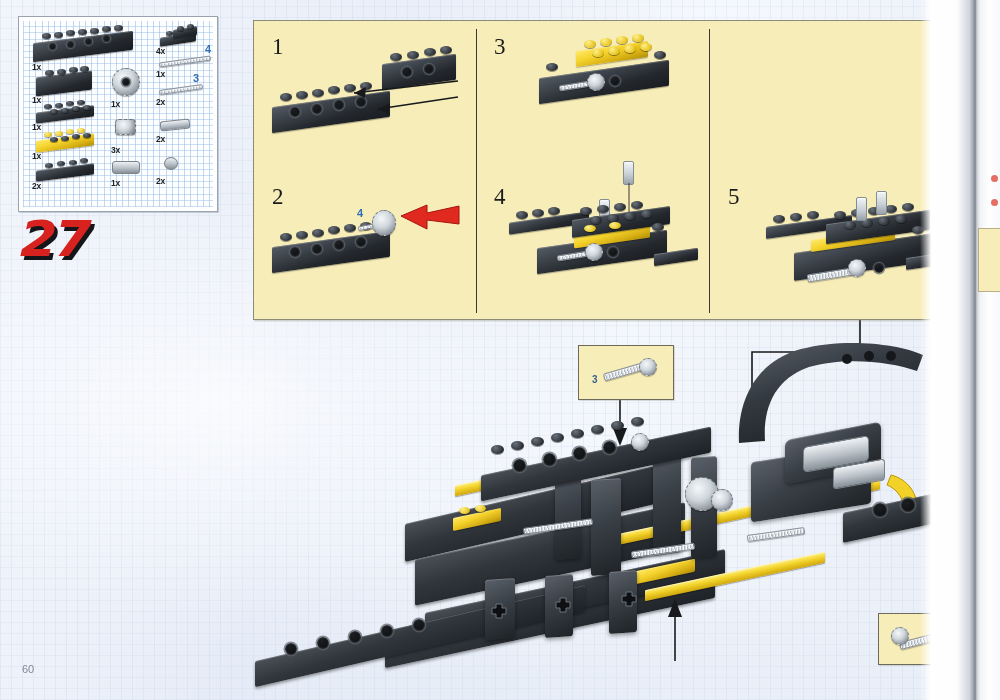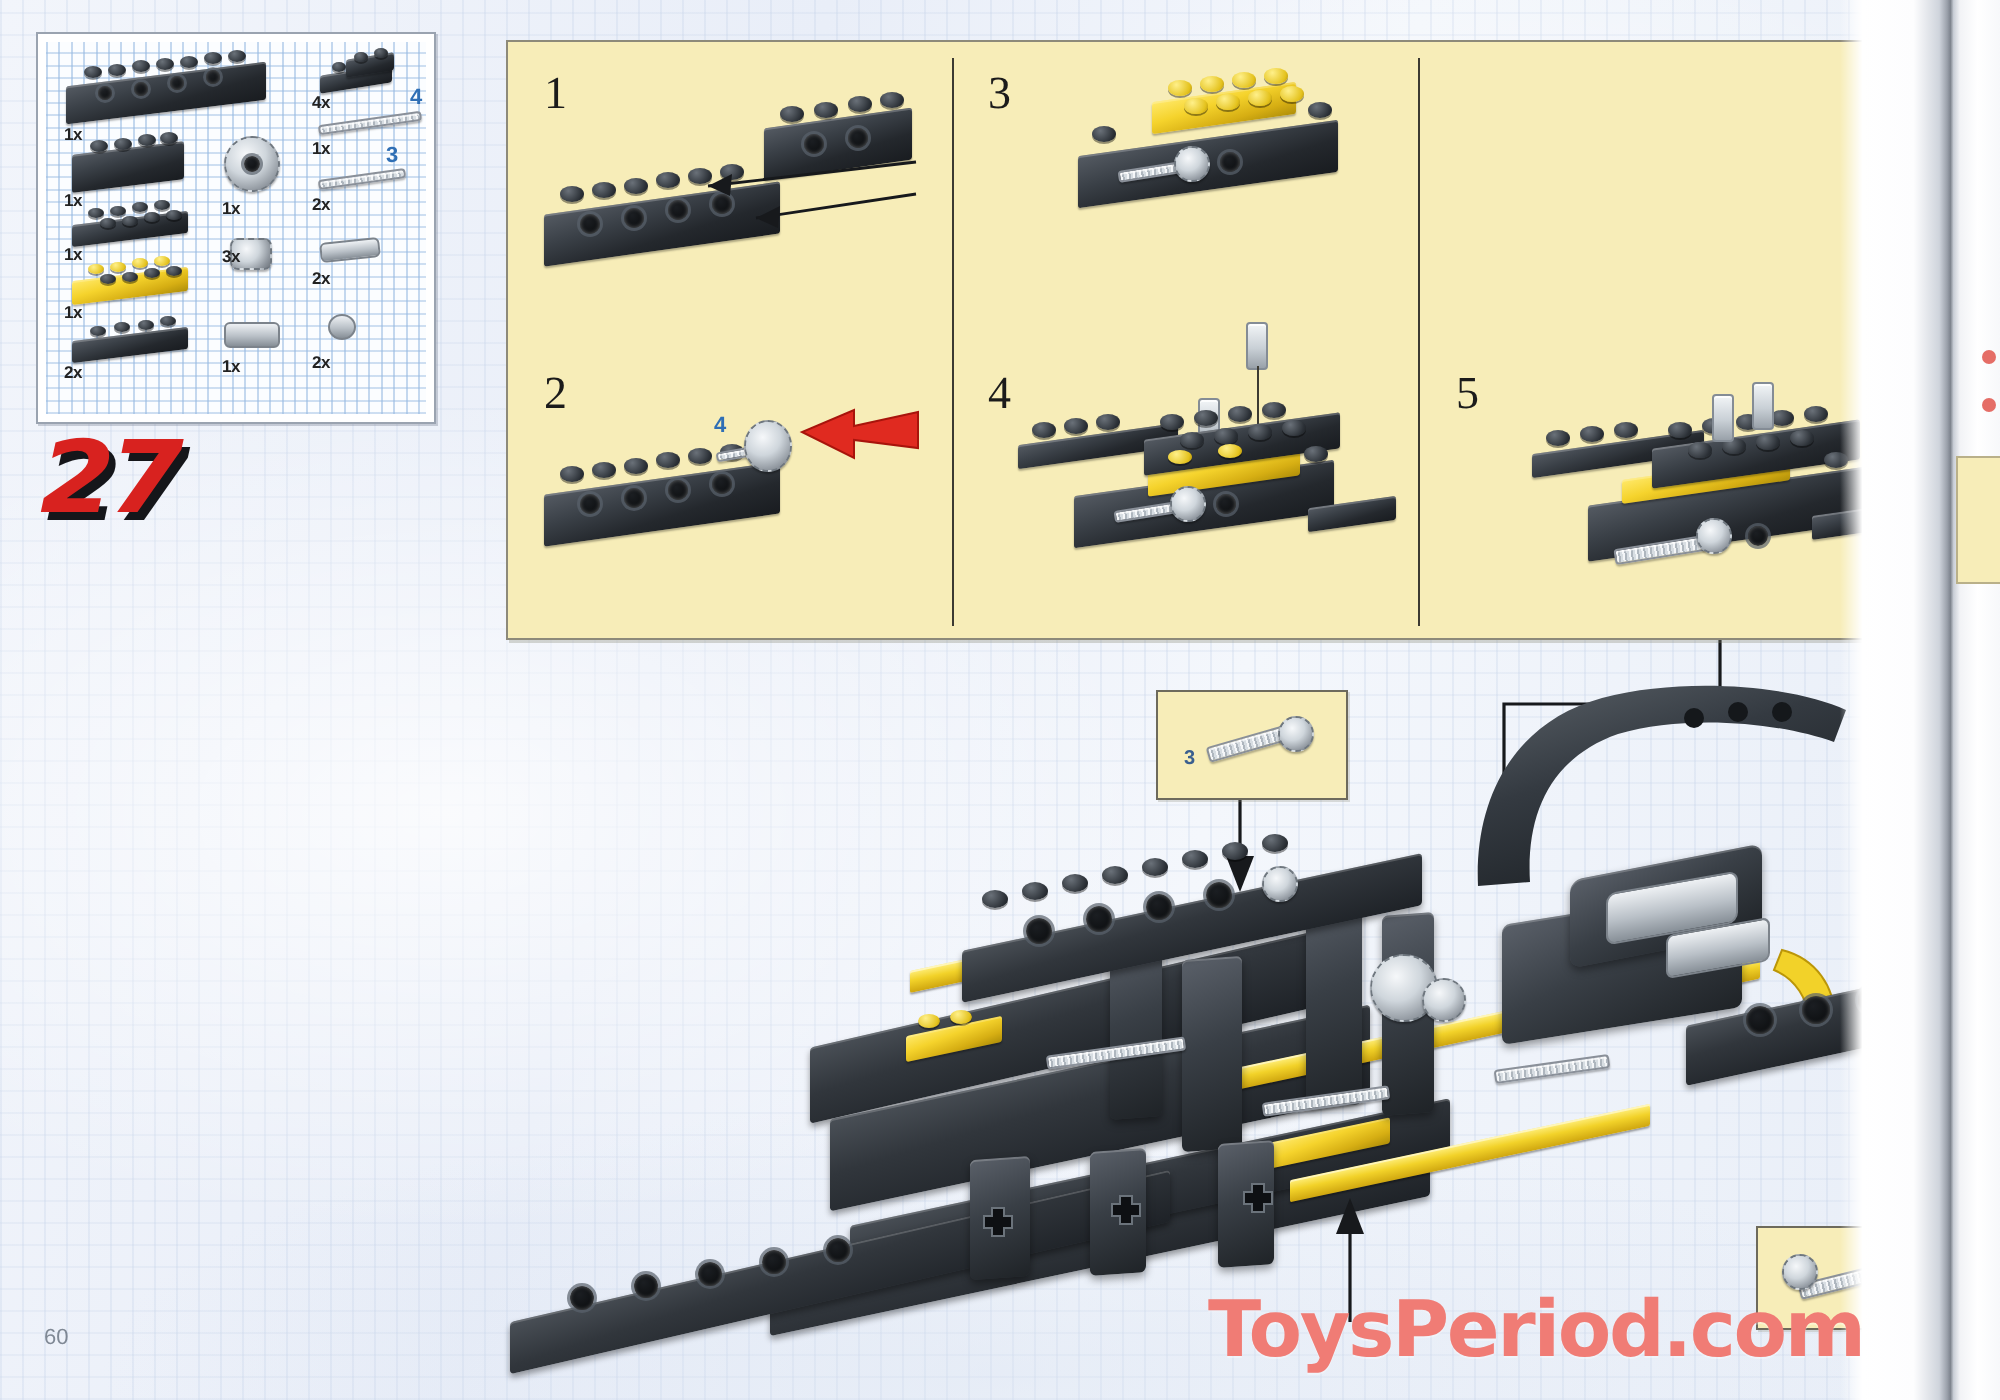--- a/index.html
+++ b/index.html
@@ -272,21 +272,21 @@
         <div class="stud" style="left:46px; top:139px; width:8px; height:5px;"></div>
         <div class="stud" style="left:57px; top:137px; width:8px; height:5px;"></div>
       </div>
       <div class="qty" style="left:9px; top:160px;">2x</div>
 
       <div class="gear" style="left:89px; top:47px; width:28px; height:28px;"></div>
       <div class="hole" style="left:99px; top:57px; width:8px; height:8px;"></div>
       <div class="qty" style="left:88px; top:78px;">1x</div>
 
       <div class="gear" style="left:92px; top:98px; width:21px; height:16px; border-radius:4px;"></div>
-      <div class="qty" style="left:88px; top:102px;">3x</div>
+      <div class="qty" style="left:88px; top:124px;">3x</div>
 
       <div class="bush" style="left:89px; top:140px; width:28px; height:13px;"></div>
       <div class="qty" style="left:88px; top:157px;">1x</div>
 
       <div>
         <div class="brick" style="left:137px; top:14px; width:36px; height:9px; transform:skewY(-9deg);"></div>
         <div class="brick" style="left:150px; top:7px; width:24px; height:9px; transform:skewY(-9deg);"></div>
         <div class="stud" style="left:143px; top:10px; width:7px; height:5px;"></div>
         <div class="stud" style="left:154px; top:5px; width:7px; height:5px;"></div>
         <div class="stud" style="left:164px; top:3px; width:7px; height:5px;"></div>
@@ -567,21 +567,20 @@
       <path d="M5,1 H11 V5 H15 V11 H11 V15 H5 V11 H1 V5 H5 Z" fill="#0e1013" stroke="#6b737b" stroke-width="1"></path>
     </svg>
 
     <svg style="position:absolute; left:268px; top:256px;" width="24" height="70" viewBox="0 0 24 70">
       <line x1="12" y1="70" x2="12" y2="26" stroke="#17191c" stroke-width="1.6"></line>
       <polygon points="12,8 5,26 19,26" fill="#17191c"></polygon>
     </svg>
 
   </div>
 
-  <div id="watermark">ToysPeriod.com</div>
 
   <div id="page-number">60</div>
 
   <div id="gutter"></div>
   <div id="next-page-yellow"></div>
   <div id="next-page-dots">
     <i></i>
       <i></i>
   </div>
 

